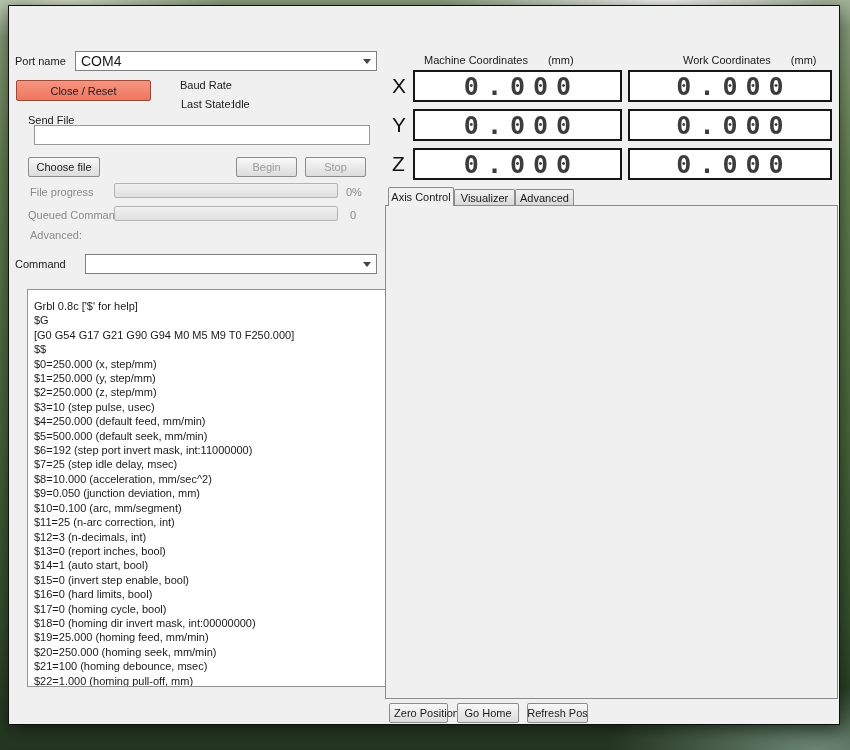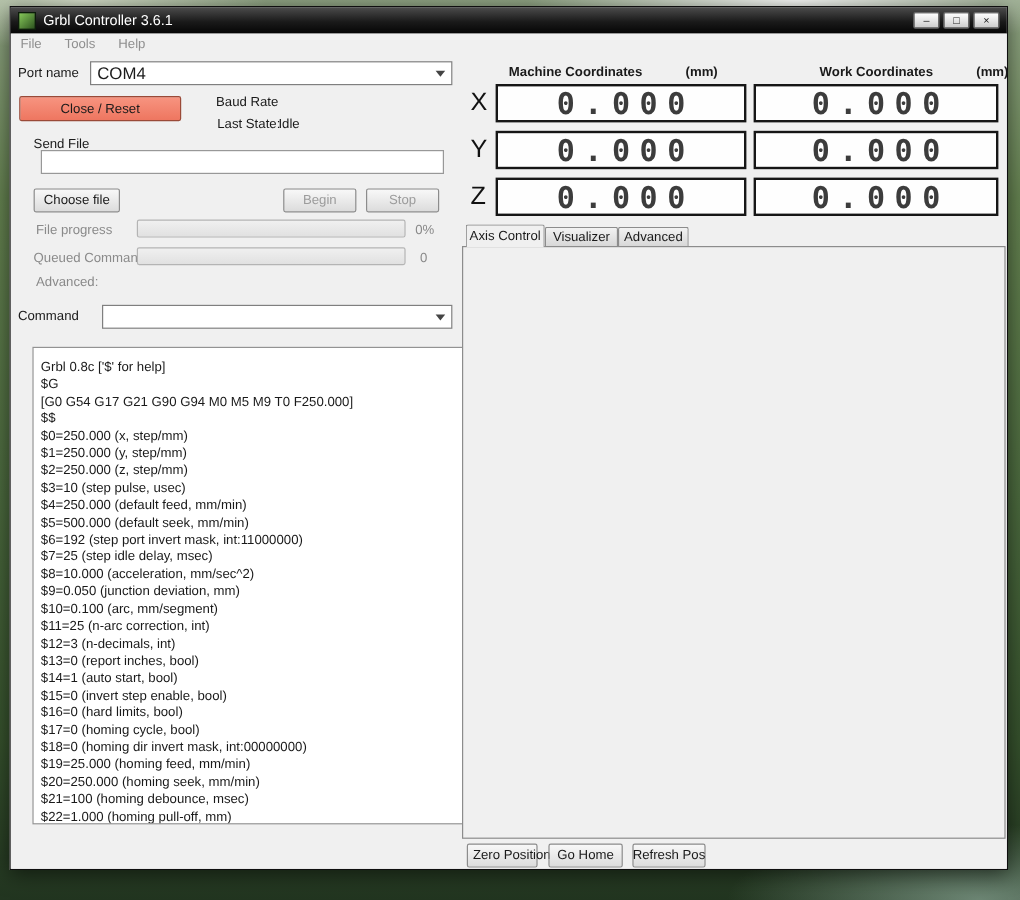--- a/index.html
+++ b/index.html
@@ -54,21 +54,21 @@
   .combo-arrow { position:absolute; right:5px; top:50%; margin-top:-2px; width:0; height:0; border-left:4px solid transparent; border-right:4px solid transparent; border-top:5px solid #444; }
 
   .progress { position:absolute; box-sizing:border-box; border:1px solid #b4b4b4; border-radius:2px; background:linear-gradient(#f0f0f0,#e1e1e1); }
 
   .console {
     position:absolute; box-sizing:border-box; border:1px solid #939393; background:#ffffff;
     margin:12px; padding:9px 6px; font-family:"Liberation Sans",sans-serif; font-size:11px;
     line-height:14.4px; overflow:hidden; white-space:pre;
   }
 
-  .hdr { position:absolute; display:flex; gap:36px; font-size:11px; white-space:nowrap;font-weight:bold; }
+  .hdr { position:absolute; display:flex; gap:20px; font-size:11px; white-space:nowrap; }
   .axis-letter { position:absolute; font-size:21px; color:#111; }
   .lcd {
     position:absolute; box-sizing:border-box; background:#fefefe; border:2px solid #161616;
     display:flex; align-items:center; justify-content:center;
     font-family:"DejaVu Sans Mono", monospace; font-weight:bold; font-size:25px; color:#3c3c3c;
   }
   .lcd span { letter-spacing:8px; margin-right:-8px; }
 
   .tab { position:absolute; box-sizing:border-box; border:1px solid #8c8c8c; border-bottom:none; border-radius:2px 2px 0 0; display:flex; align-items:center; justify-content:center; font-size:11px; }
   .tab.active { background:#f0f0f0; z-index:3; }
@@ -79,37 +79,23 @@
   .slider-handle { position:absolute; box-sizing:border-box; background:linear-gradient(#fbfbfb,#cfcfcf); border:1px solid #6e6e6e; border-radius:2px; }
   .cb { position:absolute; width:12px; height:12px; background:#ffffff; border:1px solid #6e6e6e; box-sizing:border-box; }
   .readout { position:absolute; width:18px; text-align:right; font-size:11px; color:#1a1a1a; }
 </style>
 </head>
 <body>
 
 <div class="desktop">
   <div class="window">
 
-    <div class="titlebar">
-      <span class="app-icon"></span>
-      <span class="title-text">Grbl Controller 3.6.1</span>
-      <span class="winbtns">
-        <span class="winbtn">–</span>
-        <span class="winbtn">□</span>
-        <span class="winbtn">×</span>
-      </span>
-    </div>
 
     <div class="client">
 
-      <div class="menubar">
-        <span class="menu-item">File</span>
-        <span class="menu-item">Tools</span>
-        <span class="menu-item">Help</span>
-      </div>
 
       <span class="label" style="left:6px; top:27px;">Port name</span>
       <div class="combo" style="left:66px; top:23px; width:302px; height:20px;">
         <span>COM4</span>
         <span class="combo-arrow"></span>
       </div>
 
       <div class="btn close-reset" style="left:7px; top:52px; width:135px; height:21px;">
         <span>Close / Reset</span>
       </div>

